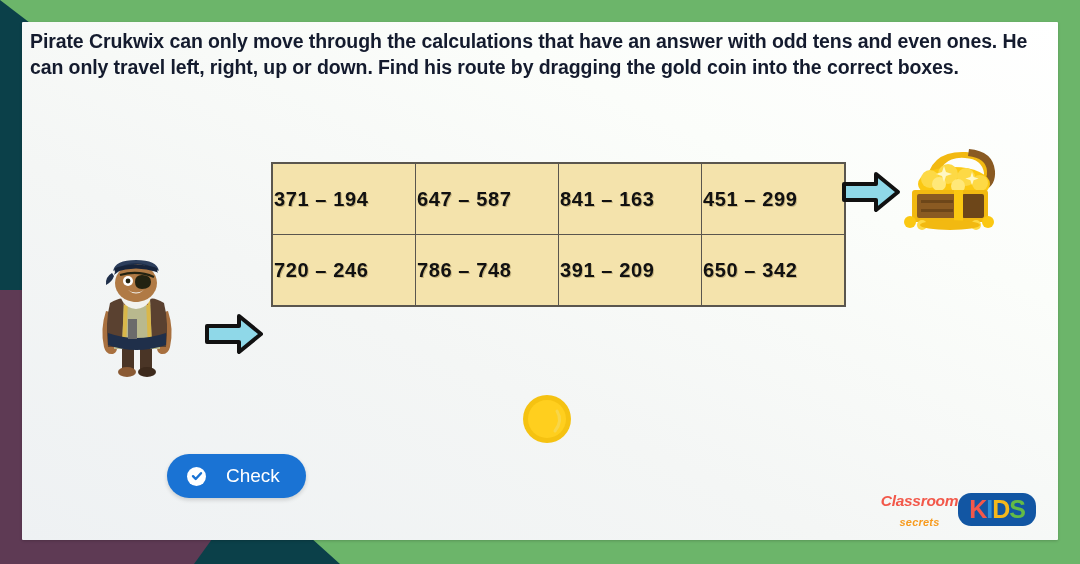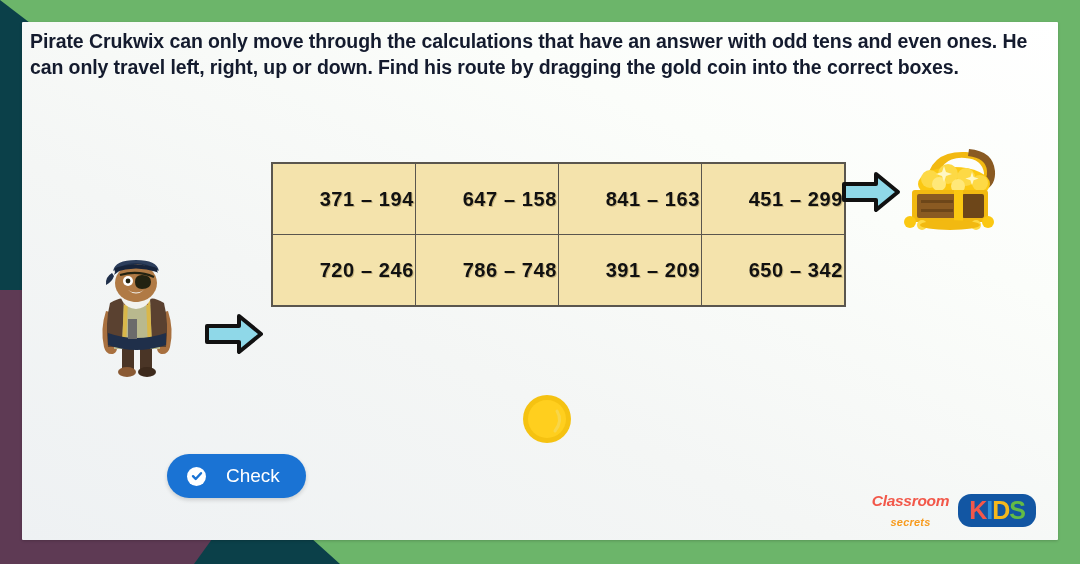--- a/index.html
+++ b/index.html
@@ -56,21 +56,21 @@
   
   #grid{
     position:absolute;left:249px;top:140px;
     border:2px solid #5a564e;
     border-collapse:collapse;
     background:#f2e1a8;
   }
   #grid td{
     width:140px;height:68px;
     border:1.5px solid #5a564e;
-    text-align:right;vertical-align:middle;
+    text-align:left;vertical-align:middle;
     font-size:20px;font-weight:bold;color:#111;
     background:#f4e3ac;
     text-shadow:1px 1px 0 rgba(120,100,50,.35);
     letter-spacing:.6px;
   }
 
   
   .arrow{position:absolute;}
   
   #coin{position:absolute;left:499px;top:371px;}
@@ -90,21 +90,21 @@
     font-size:19px;font-family:"Liberation Sans",sans-serif;
     cursor:pointer;
     box-shadow:0 2px 4px rgba(0,0,0,.16);
   }
   #check-btn .tick{
     width:19px;height:19px;border-radius:50%;background:#fff;
     display:flex;align-items:center;justify-content:center;flex:0 0 auto;
   }
 
   
-  #branding{position:absolute;right:22px;bottom:12px;display:flex;align-items:center;gap:9px;}
+  #branding{position:absolute;right:22px;bottom:12px;display:flex;align-items:flex-start;}
   .cs-logo{display:flex;flex-direction:column;align-items:center;line-height:1;}
   .cs-top{font-size:15.5px;font-weight:bold;color:#f2584a;font-style:italic;letter-spacing:-.3px;}
   .cs-bot{font-size:11px;font-weight:bold;color:#f79b1e;font-style:italic;letter-spacing:.2px;margin-top:9px;}
   .kids-logo{
     background:#1256a3;border-radius:13px;padding:4px 11px;
     font-size:25px;font-weight:bold;letter-spacing:-1px;line-height:1;
     display:flex;
   }
   .k-k{color:#f2584a;} .k-i{color:#2f8fd8;} .k-d{color:#f4b81c;} .k-s{color:#63bb46;}
 </style>
@@ -168,21 +168,21 @@
   <div class="arrow" style="left:181px;top:290px;">
     <svg width="62" height="44" viewBox="0 0 62 44">
       <path d="M4 14 h32 v-10 l22 18 l-22 18 v-10 h-32 z" fill="#8fd8e8" stroke="#111" stroke-width="4" stroke-linejoin="round"></path>
     </svg>
   </div>
 
   <table id="grid">
     <tbody>
       <tr>
         <td>371 – 194</td>
-        <td>647 – 158</td>
+        <td>647 – 587</td>
         <td>841 – 163</td>
         <td>451 – 299</td>
       </tr>
       <tr>
         <td>720 – 246</td>
         <td>786 – 748</td>
         <td>391 – 209</td>
         <td>650 – 342</td>
       </tr>
     </tbody>

